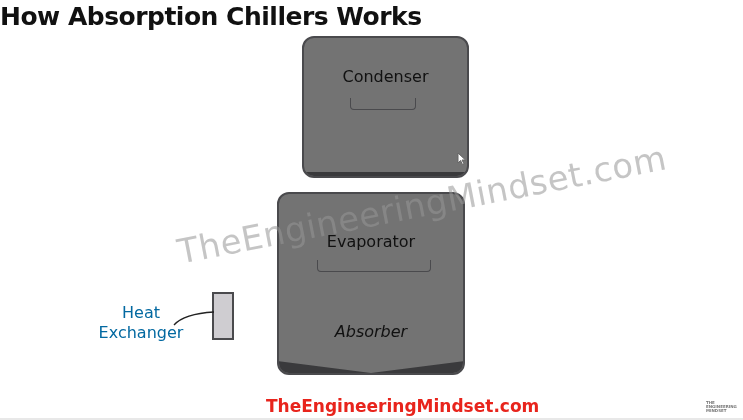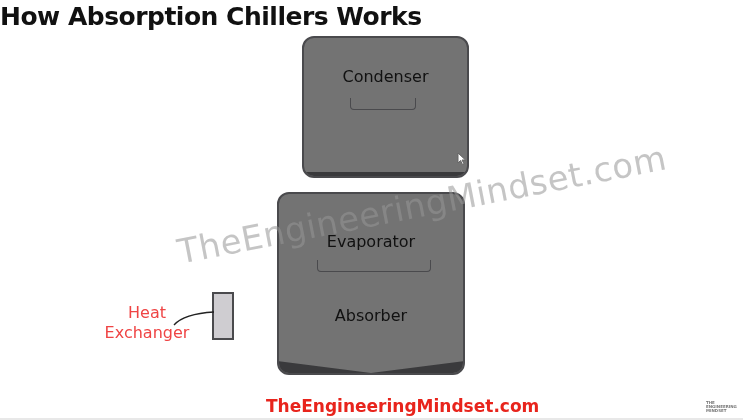--- a/index.html
+++ b/index.html
@@ -7,21 +7,21 @@
          font-family:"DejaVu Sans", "Liberation Sans", sans-serif; }
   .title { position:absolute; left:0; top:2px; width:743px; text-align:left;
            font-size:25px; font-weight:bold; color:#111; letter-spacing:-0.5px; }
   .box { position:absolute; background:#737373; border:2px solid #4a4a4d; box-sizing:border-box; overflow:hidden; }
   .upper { left:302px; top:36px; width:167px; height:142px; border-radius:12px; }
   .lower { left:277px; top:192px; width:188px; height:183px; border-radius:12px; }
   .label { position:absolute; left:0; width:100%; text-align:center; font-size:16px; color:#111; }
   .bracket { position:absolute; border:1.6px solid #4a4a4d; border-top:none; border-radius:0 0 4px 4px; box-sizing:border-box; }
   .upper-shadow { position:absolute; left:0; bottom:0; width:100%; height:4px; background:#3a3a3c; }
   .hx { position:absolute; left:212px; top:292px; width:22px; height:48px; background:#cfcdd1; border:2px solid #4a4a4d; box-sizing:border-box; }
-  .hx-label { position:absolute; left:102px; top:303px; width:90px; text-align:center; font-size:16px; line-height:20px; color:#ef4444; }
+  .hx-label { position:absolute; left:96px; top:303px; width:90px; text-align:center; font-size:16px; line-height:20px; color:#0369a1; }
   .watermark { position:absolute; left:178px; top:232px; font-size:34px; color:rgba(150,150,150,0.55);
                transform:rotate(-11deg); transform-origin:left center; white-space:nowrap; letter-spacing:0.5px; }
   .footer-link { position:absolute; left:266px; top:396px; font-size:17px; font-weight:bold; color:#e8241c; text-decoration:none; }
   .logo { position:absolute; left:706px; top:401px; font-size:4px; line-height:4px; color:#777; font-weight:bold; }
   .cursor { position:absolute; left:457px; top:152px; }
   .bottom-line { position:absolute; left:0; top:418px; width:743px; height:2px; background:#e8e8e8; }
 </style>
 </head>
 <body>
 
@@ -29,21 +29,21 @@
 
 <div class="box upper">
   <div class="label" style="top:29px;">Condenser</div>
   <div class="bracket" style="left:46px; top:60px; width:66px; height:12px;"></div>
   <div class="upper-shadow"></div>
 </div>
 
 <div class="box lower">
   <div class="label" style="top:38px;">Evaporator</div>
   <div class="bracket" style="left:38px; top:66px; width:114px; height:12px;"></div>
-  <div class="label" style="top:112px;">Absorber</div>
+  <div class="label" style="top:128px;font-style:italic;">Absorber</div>
   <svg style="position:absolute; left:-2px; bottom:-2px;" width="188" height="20" viewBox="0 0 188 20">
     <polygon points="0,6 94,18 188,6 188,20 0,20" fill="#3a3a3c"></polygon>
   </svg>
 </div>
 
 <div class="hx"></div>
 <div class="hx-label">
   <div>Heat</div>
   <div>Exchanger</div>
 </div>

